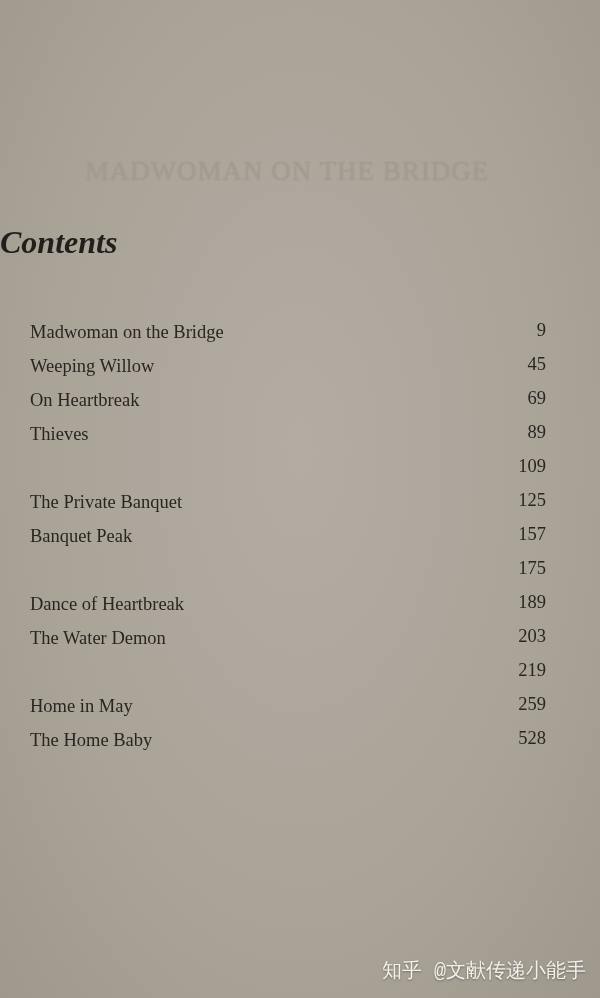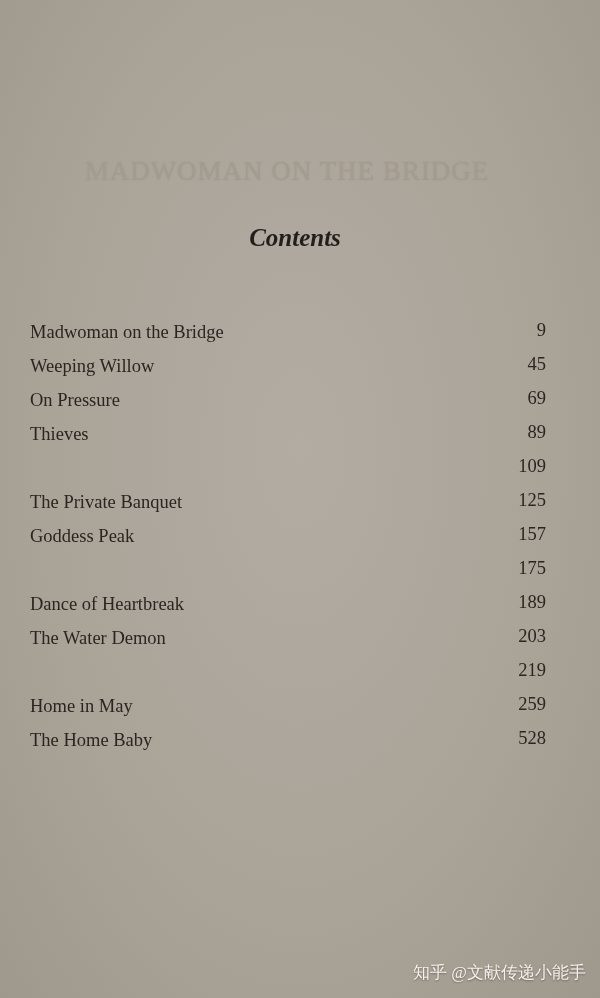--- a/index.html
+++ b/index.html
@@ -9,66 +9,66 @@
     position:relative;
     font-family: "DejaVu Serif", "Liberation Serif", serif;
     color:#2a2521;
   }
   .ghost {
     position:absolute; top:156px; left:0; width:574px; text-align:center;
     font-family:"Liberation Serif", serif; font-size:27px; letter-spacing:1px;
     color:#a29b90; text-shadow:0 0 2px #9d968b; opacity:0.9;
   }
   .title {
-    position:absolute; top:224px; left:0; width:578px; text-align:center;
+    position:absolute; top:224px; left:0; width:578px; text-align:left;
     font-family:"Liberation Serif", serif; font-style:italic; font-weight:bold;
-    font-size:25px; color:#221e1b;margin-left:6px;
+    font-size:32px; color:#221e1b;
   }
   .toc { position:absolute; left:30px; top:320px; width:520px; }
   .row { position:relative; height:34px; }
   .row .name { position:absolute; left:0; top:2px; font-size:18.5px; color:#2a2521; font-family:"Liberation Serif", serif; }
   .row .page { position:absolute; right:4px; top:0px; font-size:18.5px; color:#2a2521; font-family:"Liberation Serif", serif; }
   .watermark {
     position:absolute; right:14px; bottom:14px;
-    font-family:Liberation Serif, serif; font-size:17px; color:#f4f1ec;
+    font-family:Liberation Mono, monospace; font-size:20px; color:#f4f1ec;
     text-shadow:0 1px 2px rgba(0,0,0,0.35);
   }
 </style>
 </head>
 <body>
 
 <div class="ghost">MADWOMAN ON THE BRIDGE</div>
 <div class="title">Contents</div>
 
 <div class="toc">
   <div class="row">
       <span class="name">Madwoman on the Bridge</span>
       <span class="page">9</span>
     </div>
   <div class="row">
       <span class="name">Weeping Willow</span>
       <span class="page">45</span>
     </div>
   <div class="row">
-      <span class="name">On Pressure</span>
+      <span class="name">On Heartbreak</span>
       <span class="page">69</span>
     </div>
   <div class="row">
       <span class="name">Thieves</span>
       <span class="page">89</span>
     </div>
   <div class="row">
       <span class="page">109</span>
     </div>
   <div class="row">
       <span class="name">The Private Banquet</span>
       <span class="page">125</span>
     </div>
   <div class="row">
-      <span class="name">Goddess Peak</span>
+      <span class="name">Banquet Peak</span>
       <span class="page">157</span>
     </div>
   <div class="row">
       <span class="page">175</span>
     </div>
   <div class="row">
       <span class="name">Dance of Heartbreak</span>
       <span class="page">189</span>
     </div>
   <div class="row">

